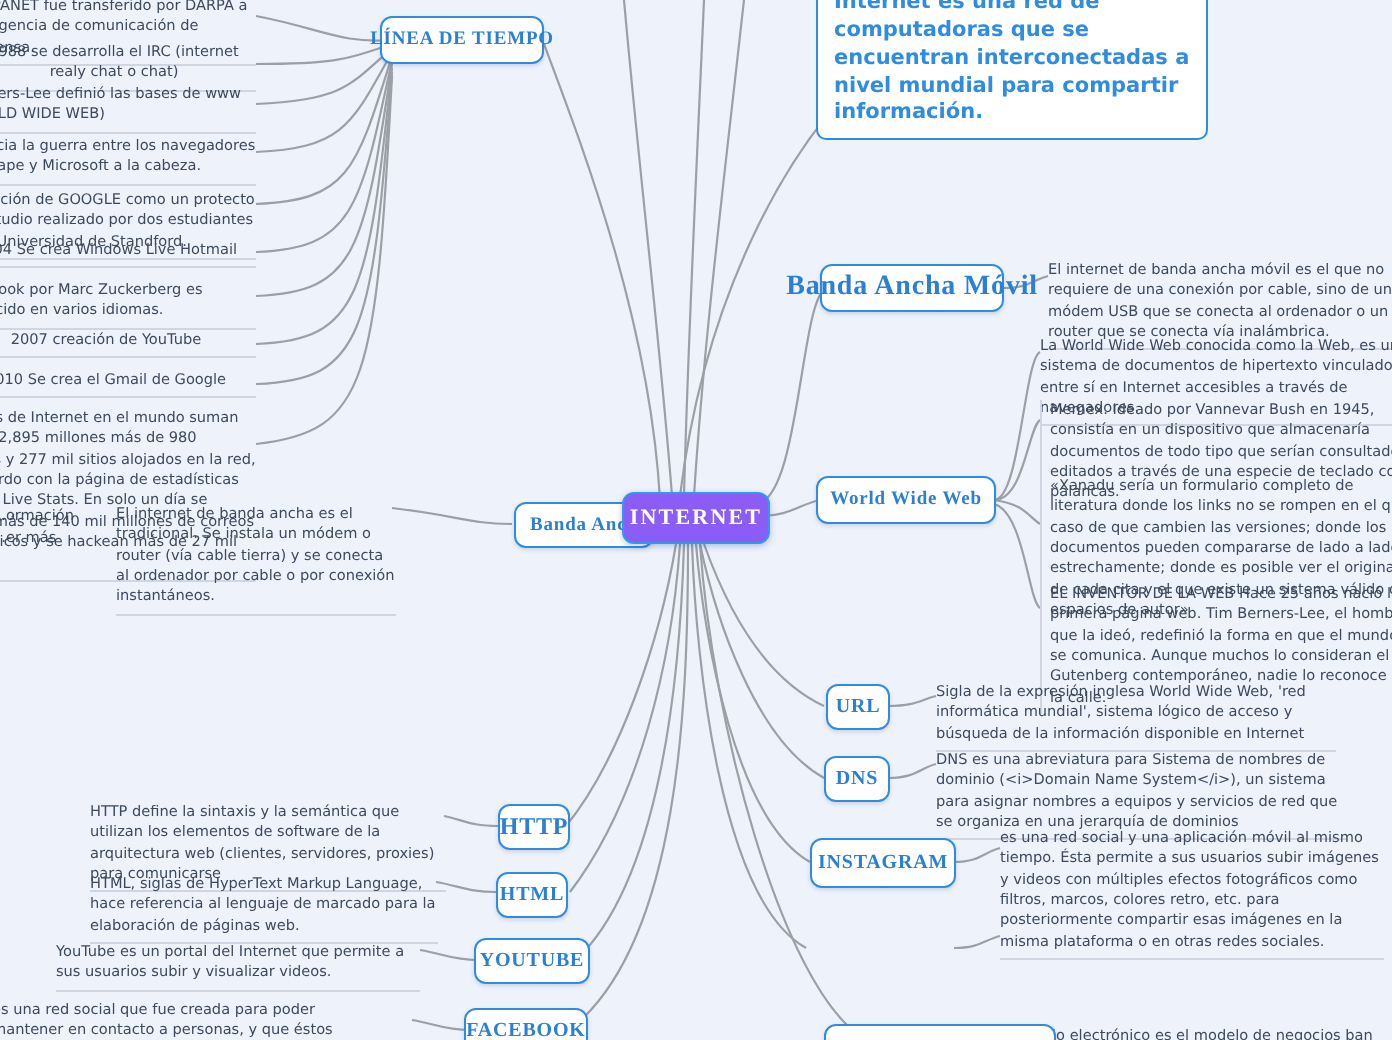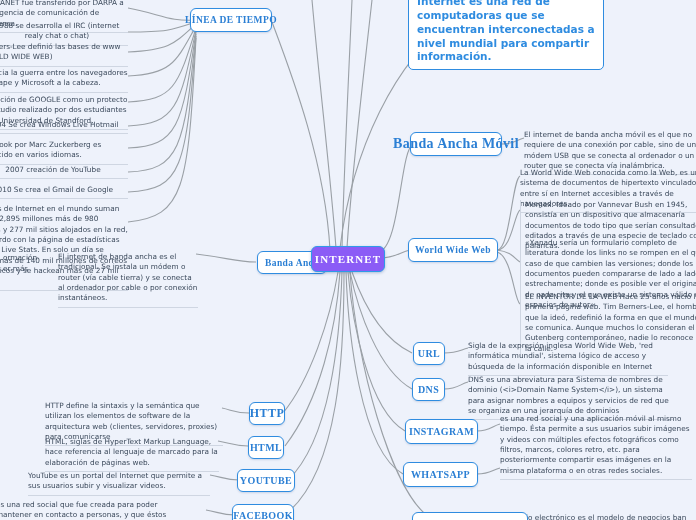--- a/index.html
+++ b/index.html
@@ -291,23 +291,20 @@
   </div>
 
   <div class="node mid" style="left:412px; top:378px; width:33px; height:23px; font-size:10px;">
     <span>DNS</span>
   </div>
 
   <div class="node mid" style="left:405px; top:419px; width:73px; height:25px; font-size:10px;">
     <span>INSTAGRAM</span>
   </div>
 
-  <div class="node mid" style="left:403px; top:462px; width:75px; height:25px; font-size:10px;">
-    <span>WHATSAPP</span>
-  </div>
 
   <div class="node mid" style="left:249px; top:402px; width:36px; height:23px; font-size:12px;">
     <span>HTTP</span>
   </div>
 
   <div class="node mid" style="left:248px; top:436px; width:36px; height:23px; font-size:10px;">
     <span>HTML</span>
   </div>
 
   <div class="node mid" style="left:237px; top:469px; width:58px; height:23px; font-size:10px;">

